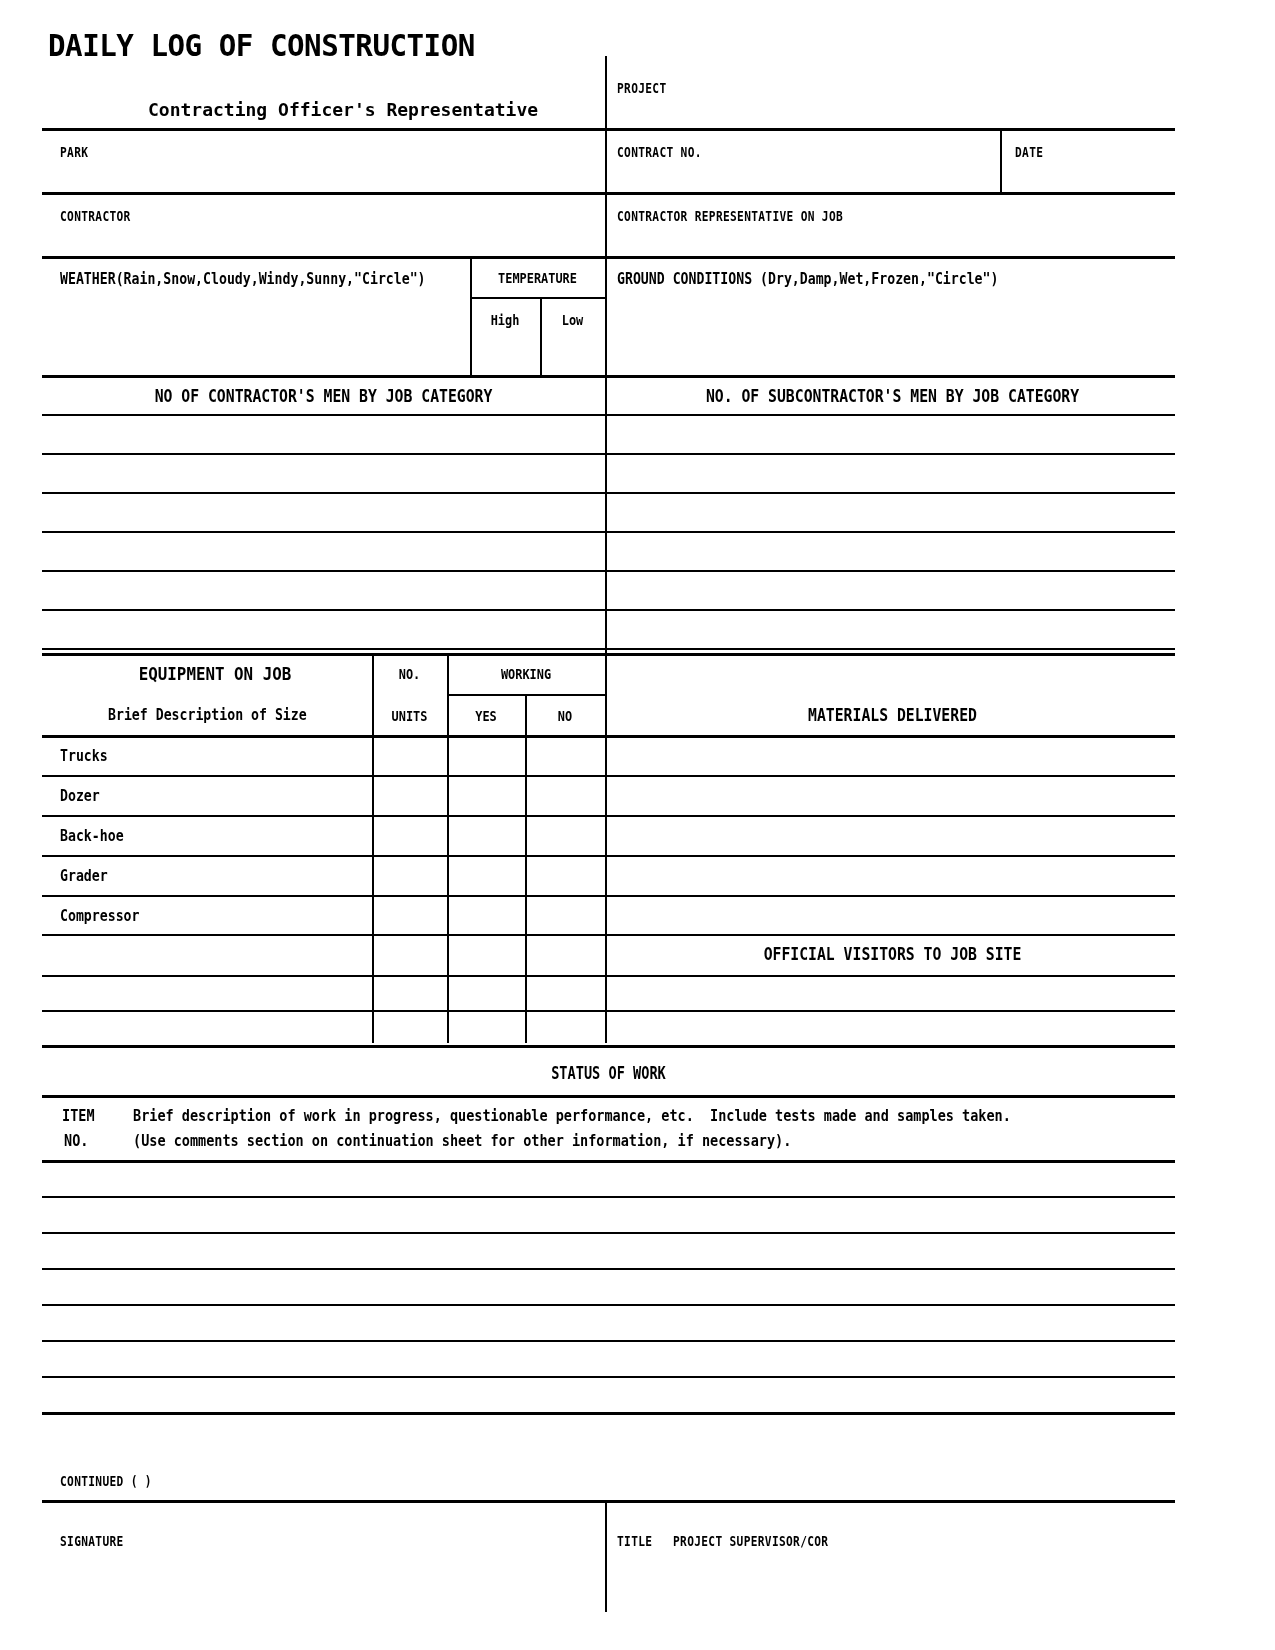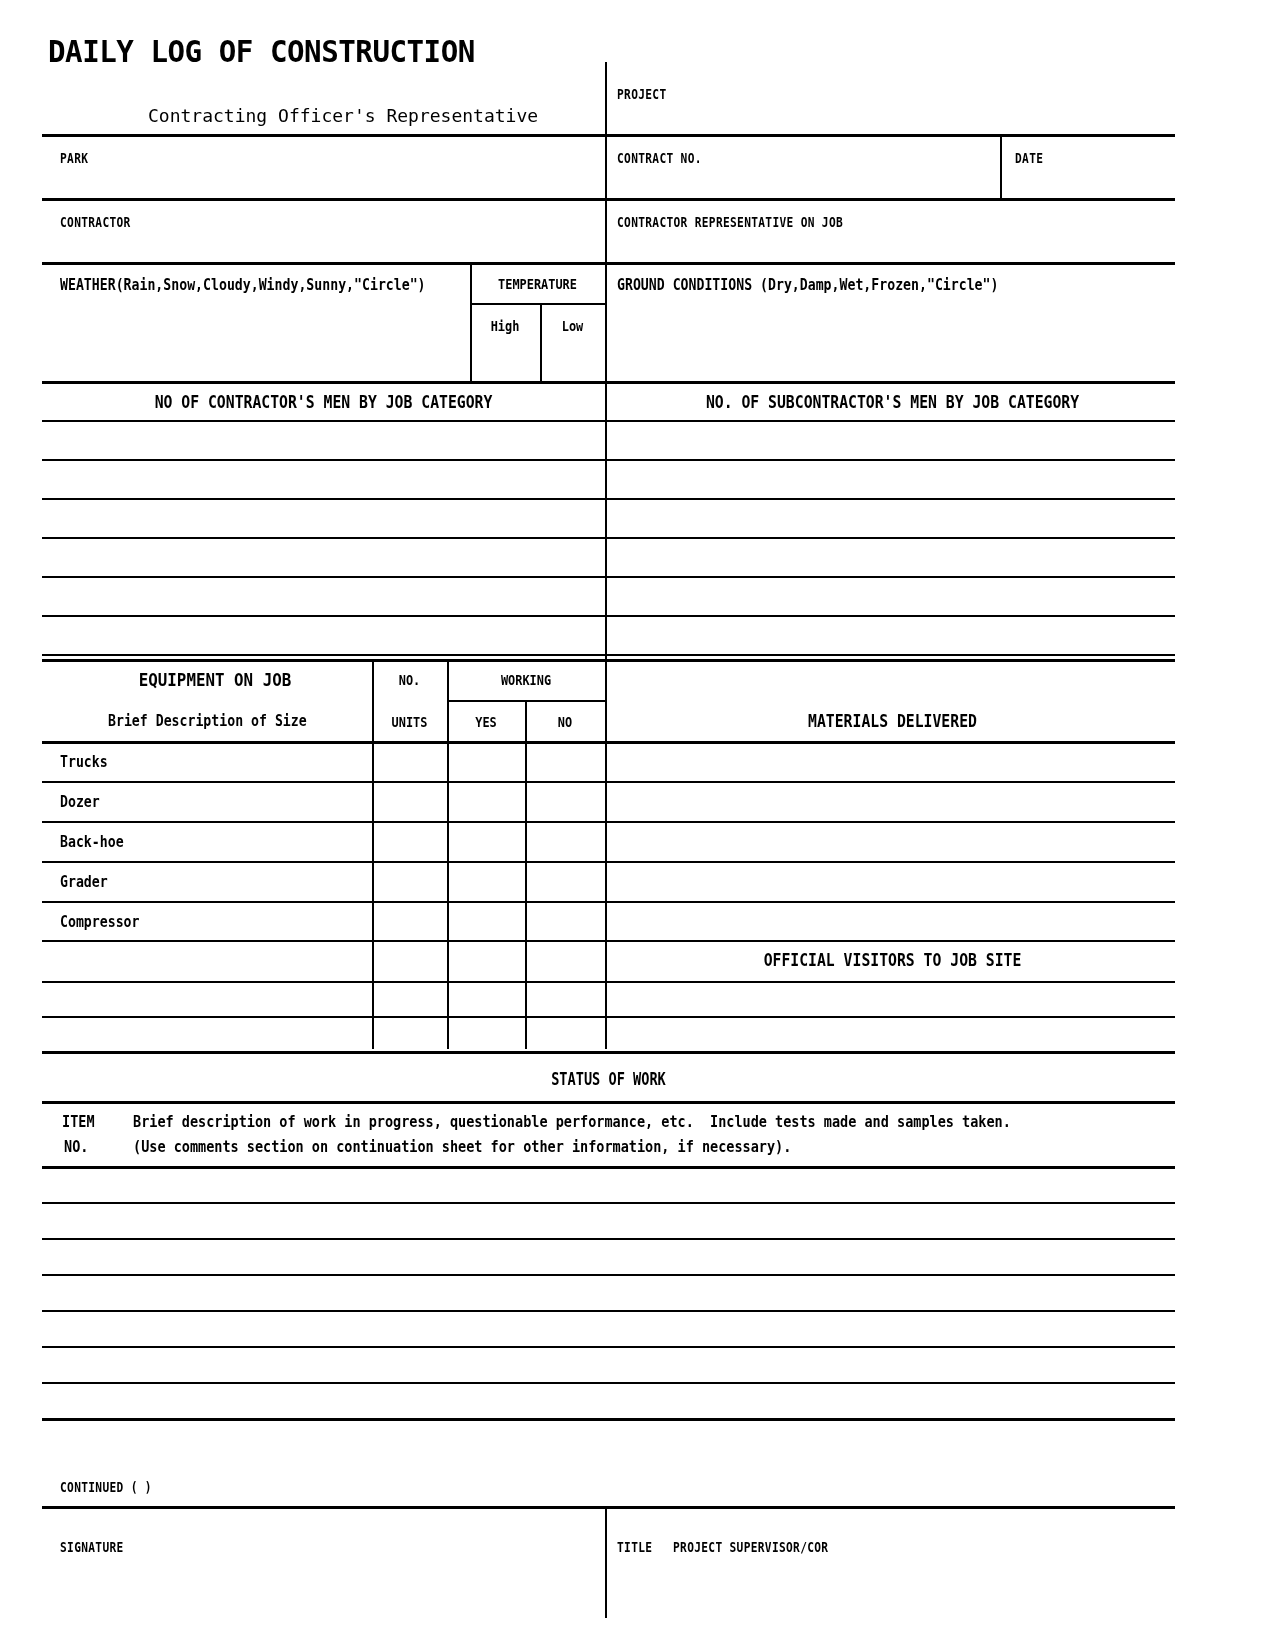--- a/index.html
+++ b/index.html
@@ -11,21 +11,21 @@
   body {
     width: 1275px;
     height: 1650px;
     font-family: "DejaVu Sans Mono", "Liberation Mono", monospace;
     color: #000000;
     position: relative;
     overflow: hidden;
   }
   .page {
     position: absolute;
-    left: 0; top: 6px;
+    left: 0; top: 0;
     width: 1275px;
     height: 1425px;
   }
 
   
   .hline {
     position: absolute;
     background: #000;
     height: 3px;
   }
@@ -47,21 +47,21 @@
   .doc-title {
     font-family: "DejaVu Sans Mono", "Liberation Mono", monospace;
     font-size: 31px;
     font-weight: bold;
     letter-spacing: -0.5px;
     transform: scaleX(0.94);
     transform-origin: left center;
   }
   .sub-title {
     font-size: 18px;
-    font-weight: normal;
+    font-weight: bold;
     letter-spacing: 0px;
   }
 
   
   .field-label {
     font-size: 14px;
     font-weight: bold;
     transform: scaleX(0.80);
     transform-origin: left center;
     letter-spacing: 0.4px;

